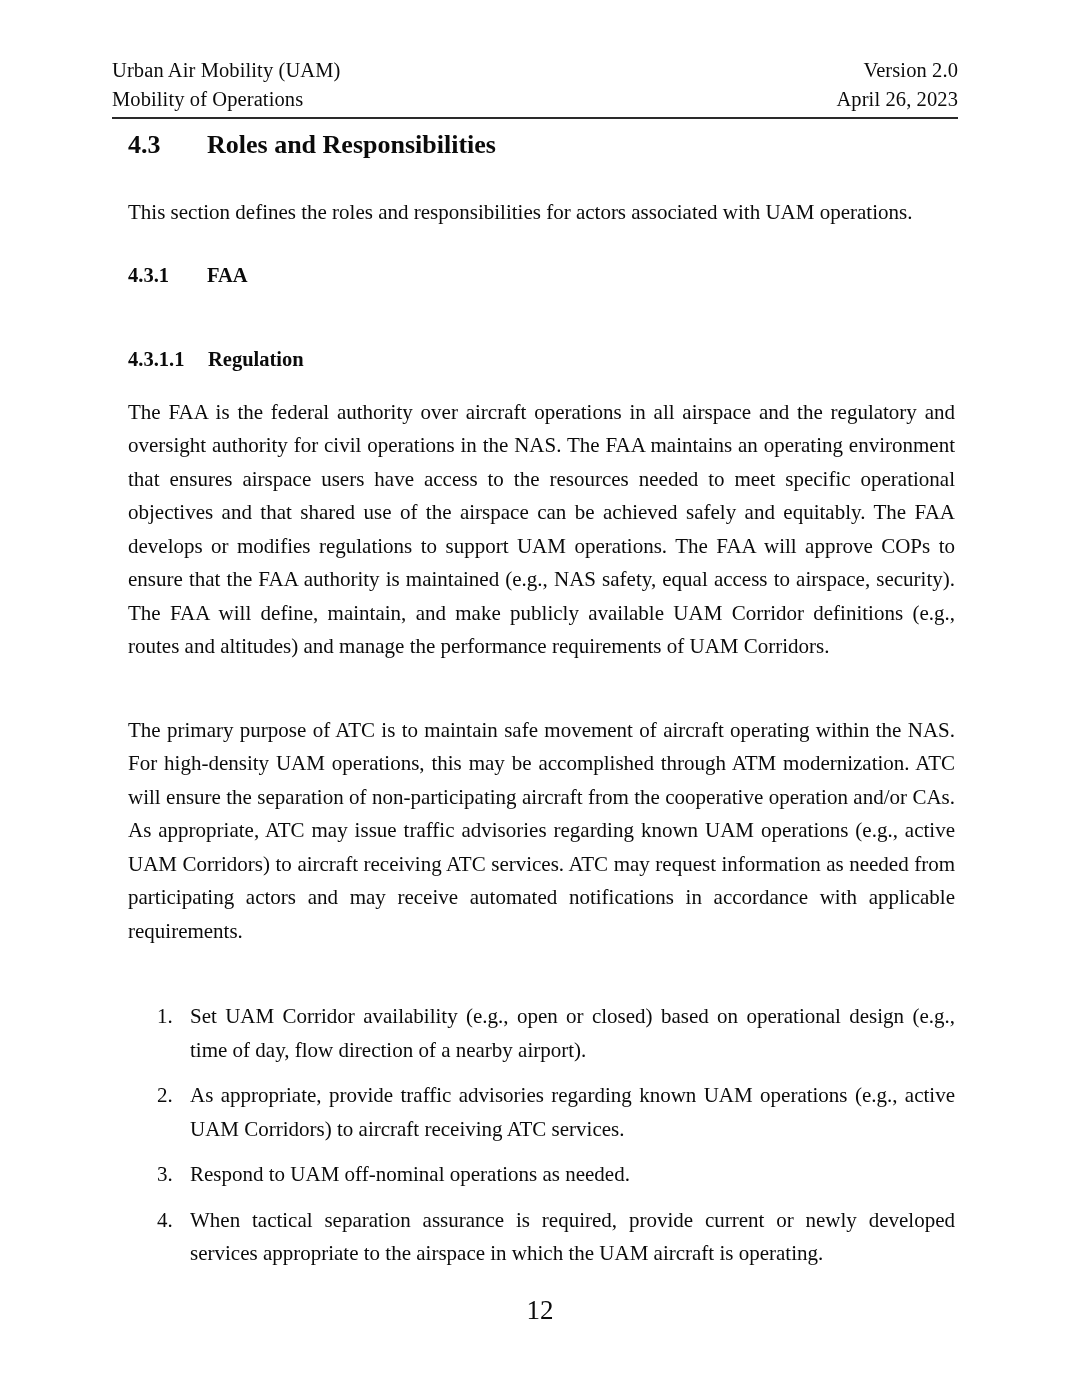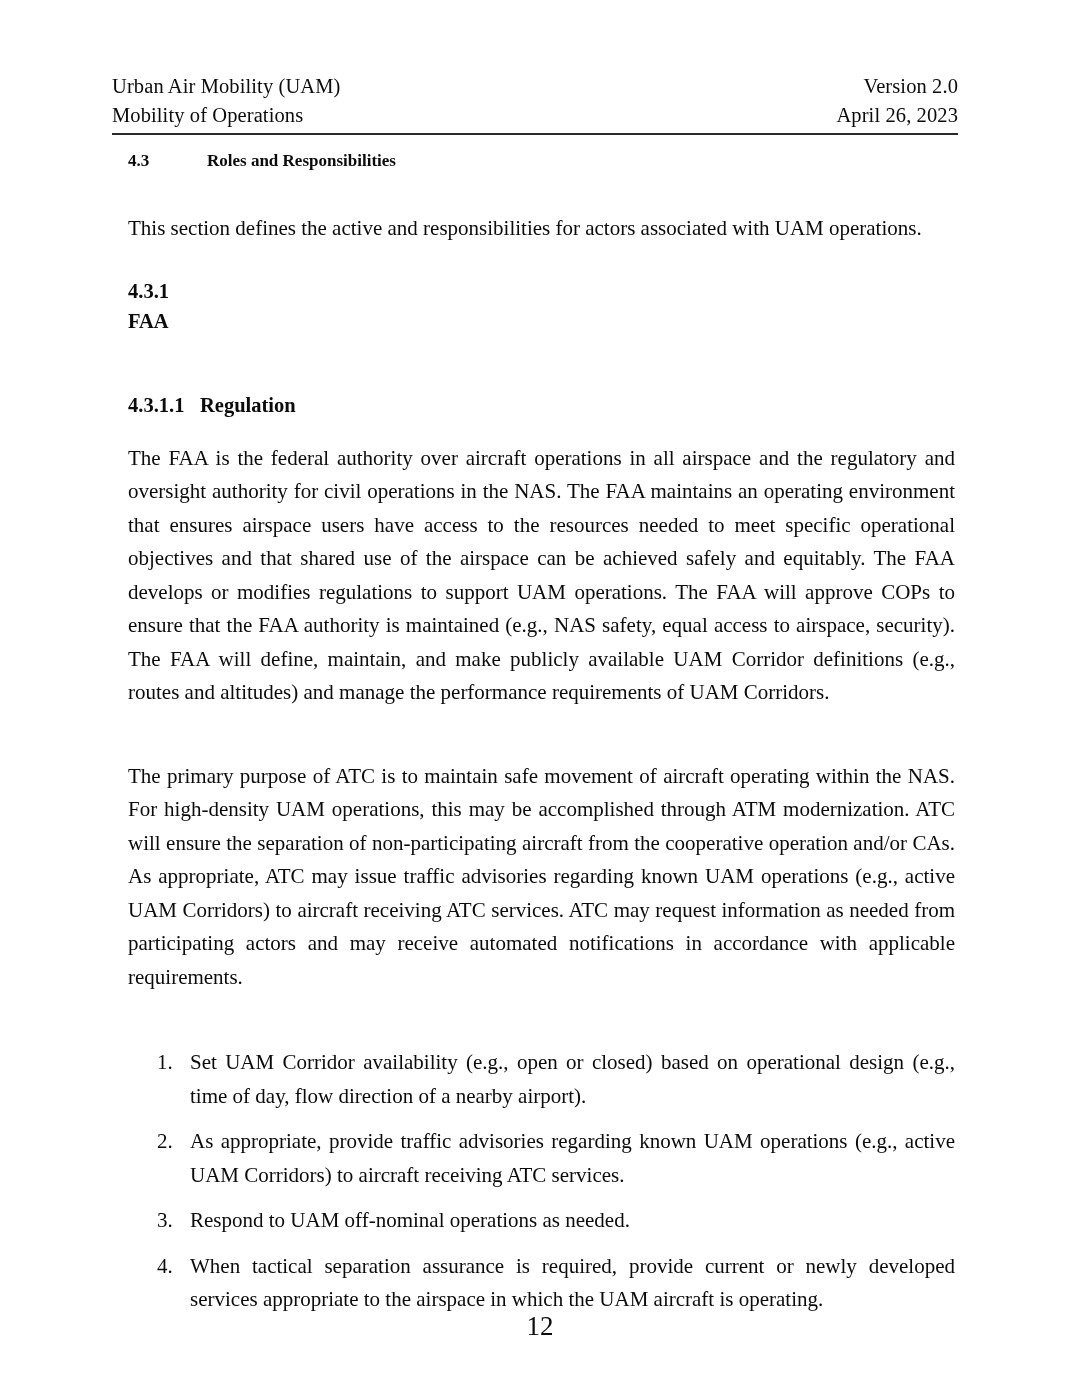--- a/index.html
+++ b/index.html
@@ -6,21 +6,21 @@
     margin: 0;
     padding: 0;
     background: #ffffff;
   }
 
   .page {
     position: relative;
     width: 1080px;
     height: 1347px;
     background: #ffffff;
-    margin: 16px auto;
+    margin: 0 auto;
     font-family: "Liberation Serif", "DejaVu Serif", serif;
     color: #0b0b0b;
     overflow: hidden;
   }
 
   
   .page-header {
     position: absolute;
     left: 112px;
     top: 56px;
@@ -44,47 +44,47 @@
   
   .content {
     position: absolute;
     left: 128px;
     top: 128px;
     width: 827px;
   }
 
   
   h2.sec-h2 {
-    font-size: 17px;
+    font-size: 26px;
     font-weight: bold;
     margin: 0 0 0 0;
     padding: 0;
     line-height: 34px;
     display: flex;
   }
   h2.sec-h2 .num { width: 79px; flex: none; }
 
   h3.sec-h3 {
     font-size: 20.5px;
     font-weight: bold;
     margin: 0;
     padding: 0;
     line-height: 30px;
     display: flex;
-    flex-direction: column;
   }
   h3.sec-h3 .num { width: 79px; flex: none; }
 
   h4.sec-h4 {
     font-size: 20.5px;
     font-weight: bold;
     margin: 0;
     padding: 0;
     line-height: 30px;
     display: flex;
+    gap: 8px;
   }
   h4.sec-h4 .num { width: 72px; flex: none; }
 
   
   p.body {
     font-size: 21px;
     line-height: 33.5px;
     margin: 0;
     padding: 0;
     text-align: justify;
@@ -157,21 +157,21 @@
 
   <div class="content">
 
     <h2 class="sec-h2">
       <span class="num">4.3</span>
       <span class="title">Roles and Responsibilities</span>
     </h2>
 
     <div class="gap-34"></div>
 
-    <p class="body left">This section defines the active and responsibilities for actors associated with UAM operations.</p>
+    <p class="body left">This section defines the roles and responsibilities for actors associated with UAM operations.</p>
 
     <div class="gap-30"></div>
 
     <h3 class="sec-h3">
       <span class="num">4.3.1</span>
       <span class="title">FAA</span>
     </h3>
 
     <div class="gap-26"></div>
 

